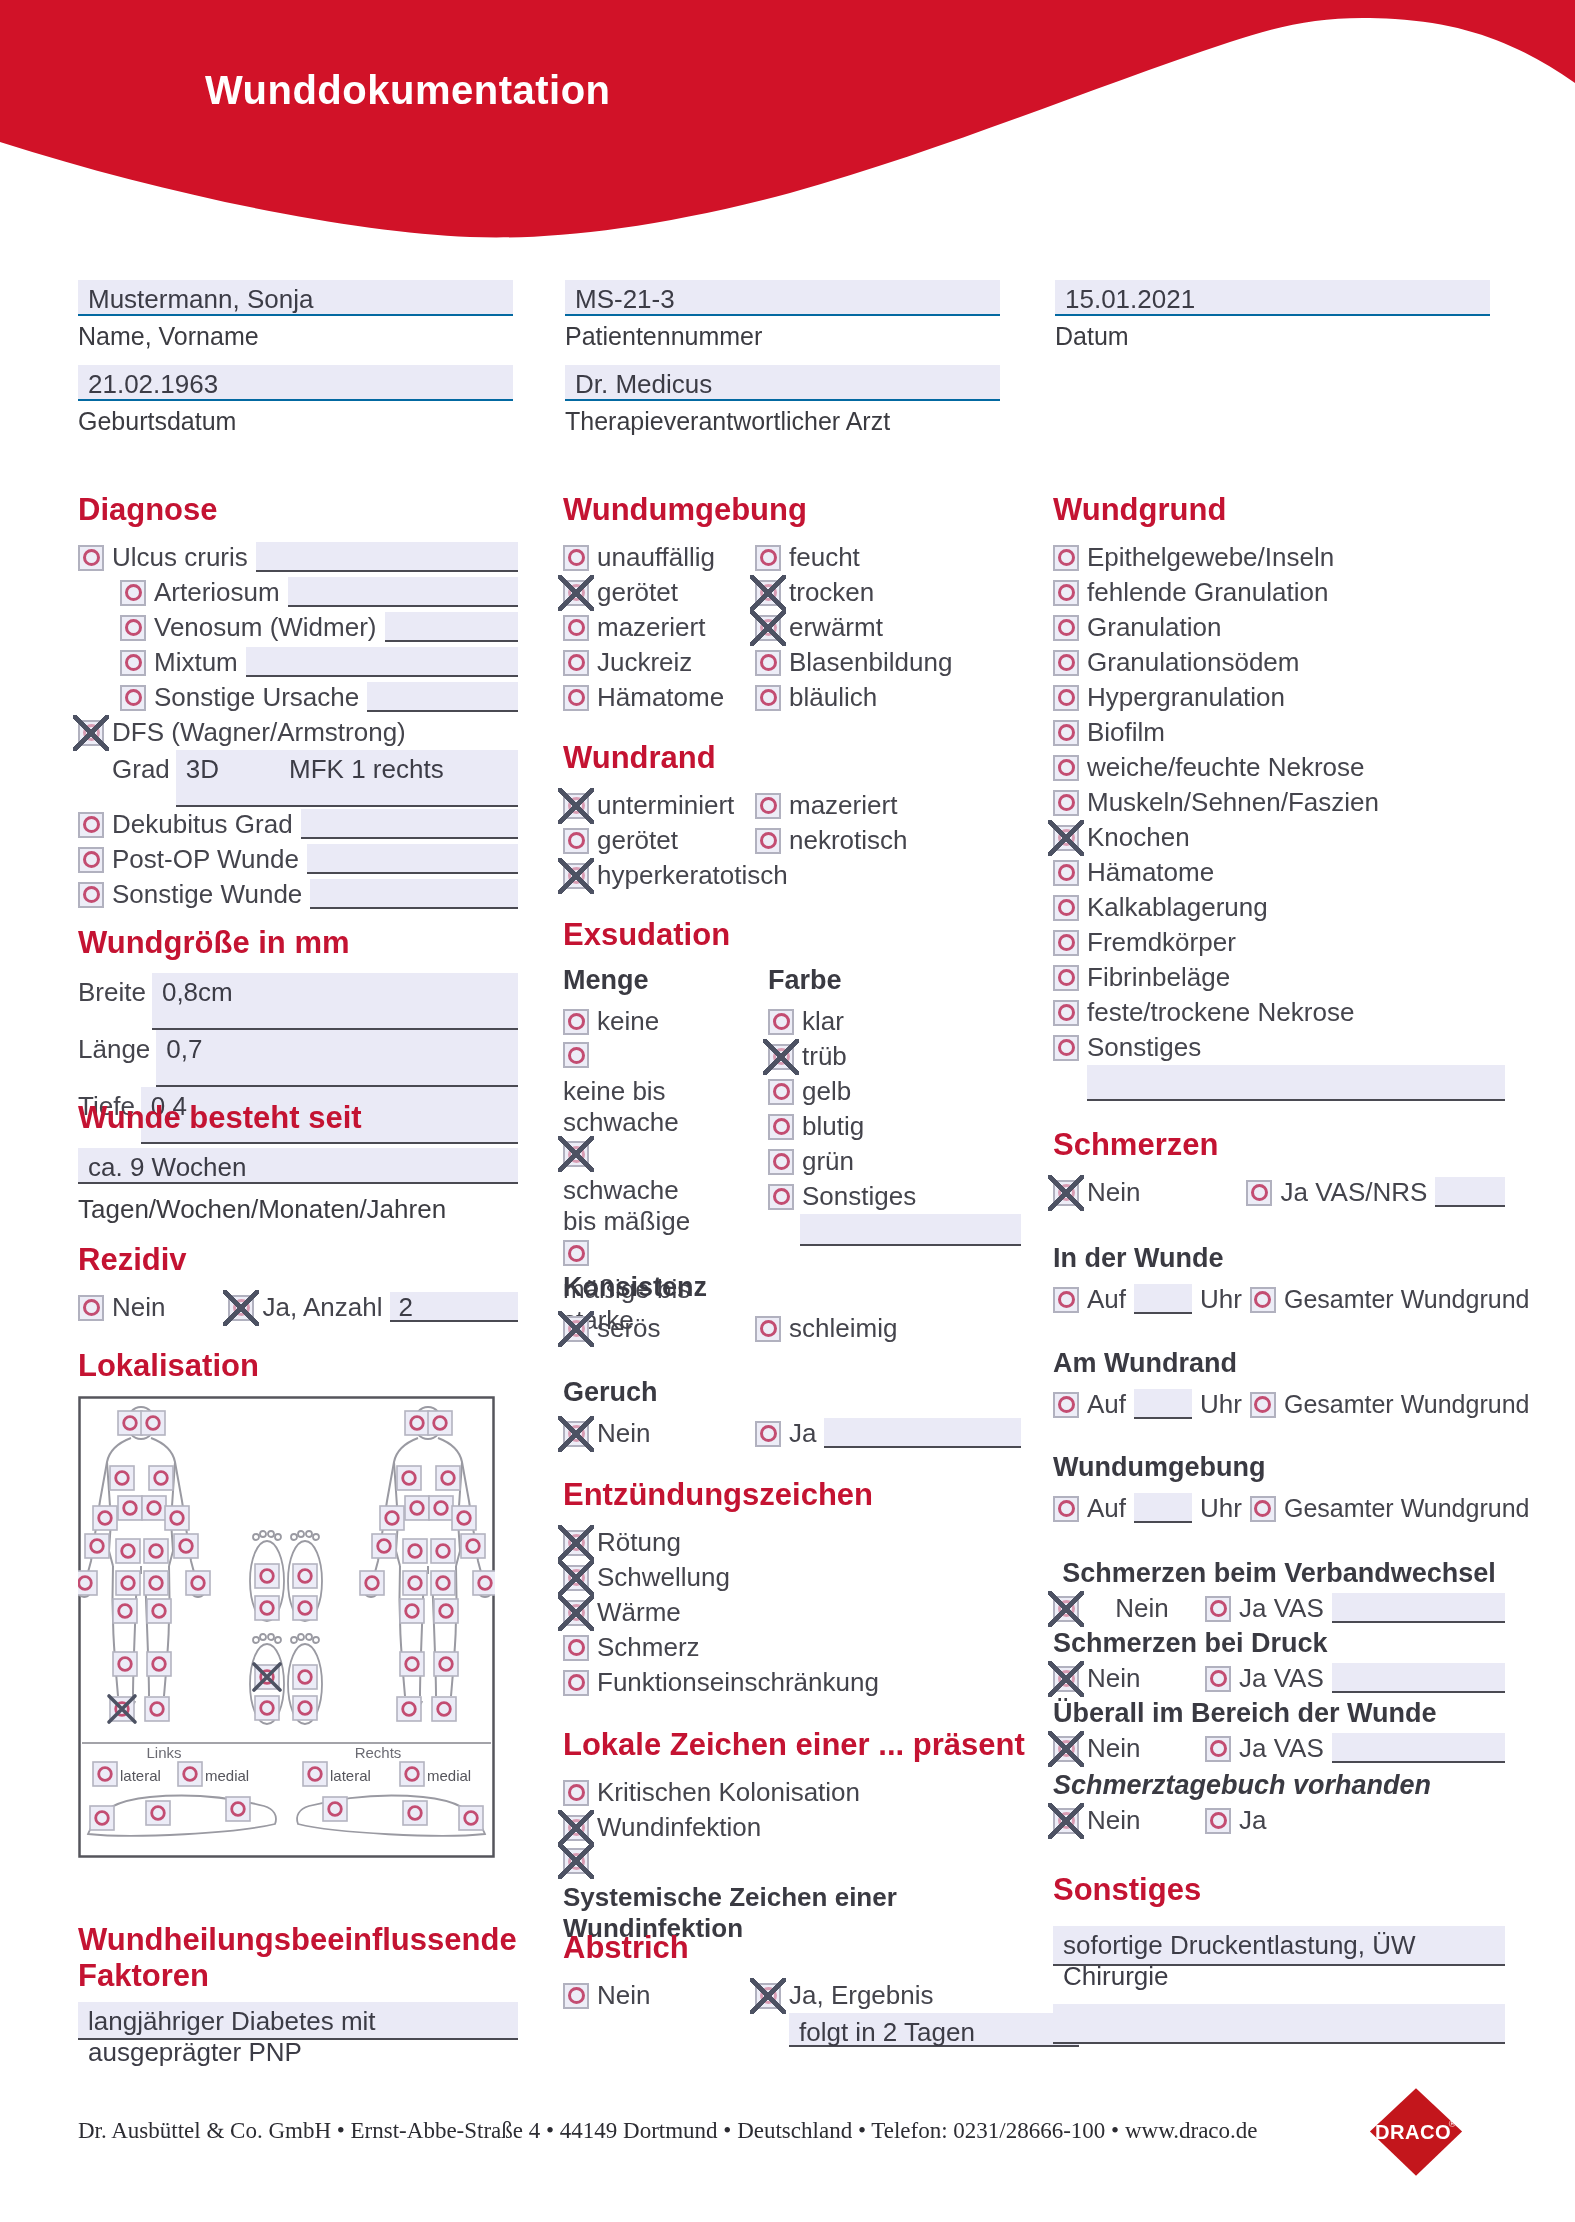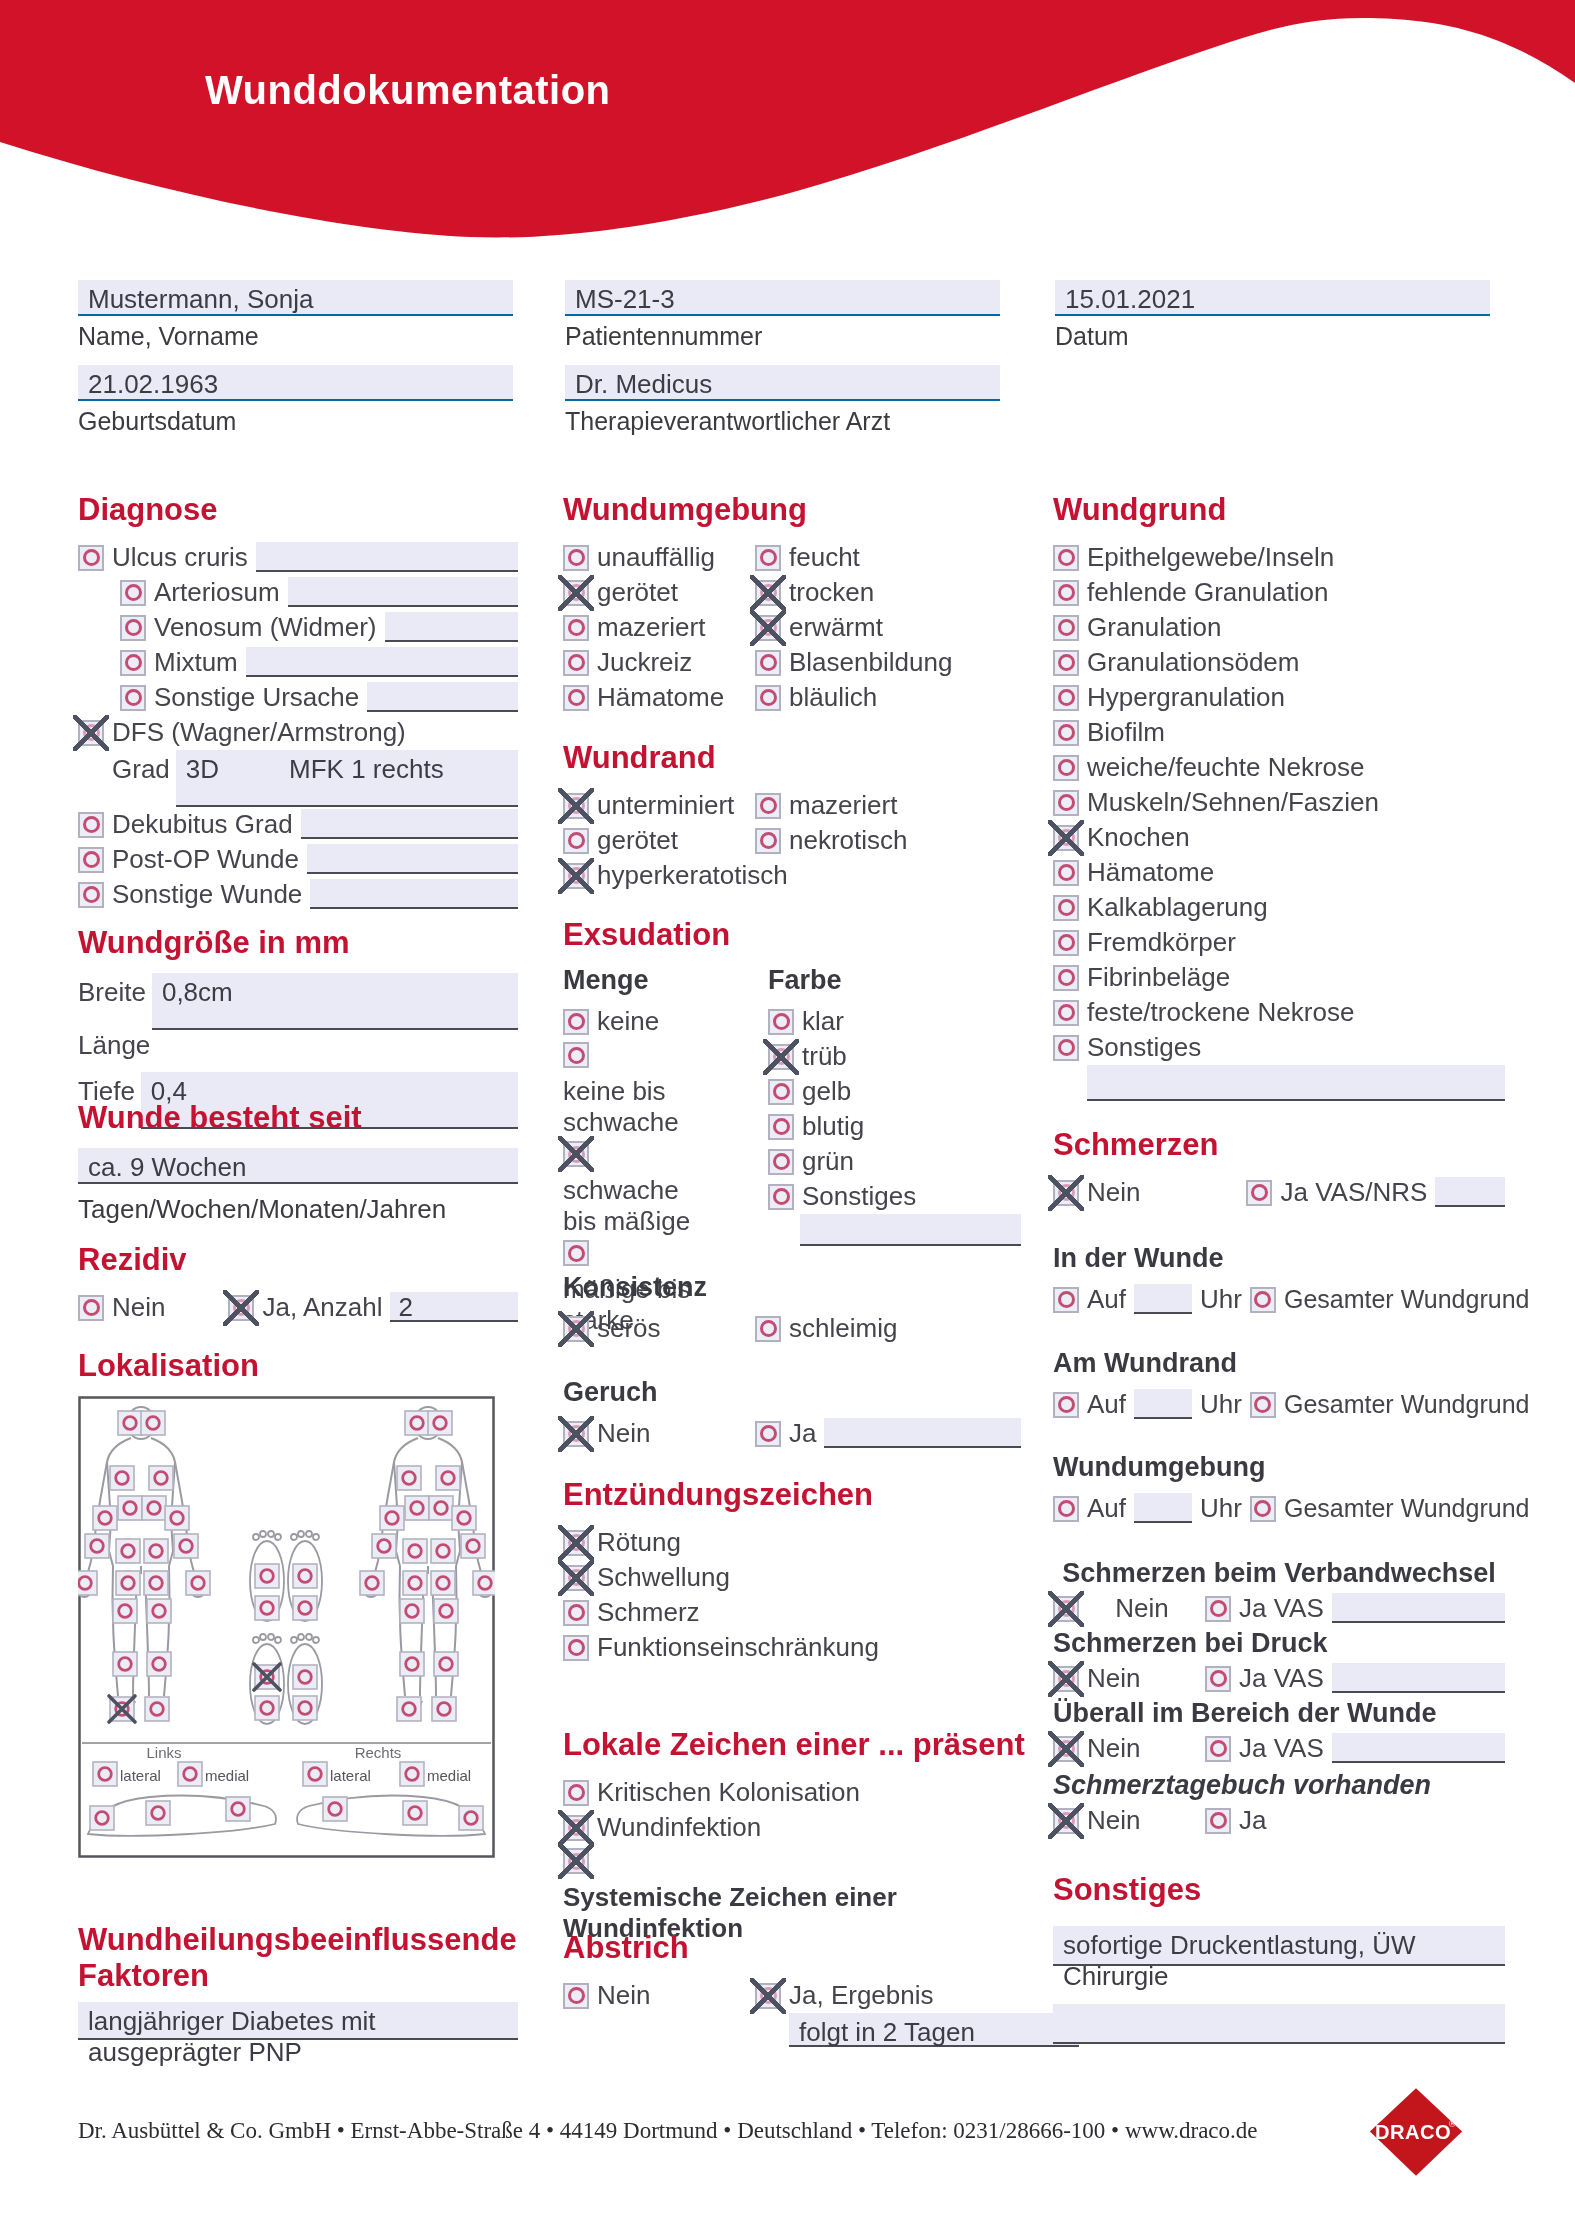--- a/index.html
+++ b/index.html
@@ -137,20 +137,21 @@
   </div>
 
   <div class="sec" style="left:78px;top:925px;width:440px;">
     <div class="h2">Wundgröße in mm</div>
     <div class="fieldrow">
         <span class="flabel">Breite</span>
         <span class="field">0,8cm</span>
       </div>
     <div class="fieldrow">
         <span class="flabel">Länge</span>
+        <span class="field">0,7</span>
       </div>
     <div class="fieldrow">
         <span class="flabel">Tiefe</span>
         <span class="field">0,4</span>
       </div>
   </div>
 
   <div class="sec" style="left:78px;top:1100px;width:440px;">
     <div class="h2">Wunde besteht seit</div>
     <div class="field" style="height:36px;">ca. 9 Wochen</div>
@@ -468,20 +469,24 @@
     <div class="h2">Entzündungszeichen</div>
     <div class="row">
         <span class="cb checked"></span>
         <span class="lbl">Rötung</span>
       </div>
     <div class="row">
         <span class="cb checked"></span>
         <span class="lbl">Schwellung</span>
       </div>
     <div class="row">
+        <span class="cb checked"></span>
+        <span class="lbl">Wärme</span>
+      </div>
+    <div class="row">
         <span class="cb"></span>
         <span class="lbl">Schmerz</span>
       </div>
     <div class="row">
         <span class="cb"></span>
         <span class="lbl">Funktionseinschränkung</span>
       </div>
   </div>
 
   <div class="sec" style="left:563px;top:1727px;width:480px;">

